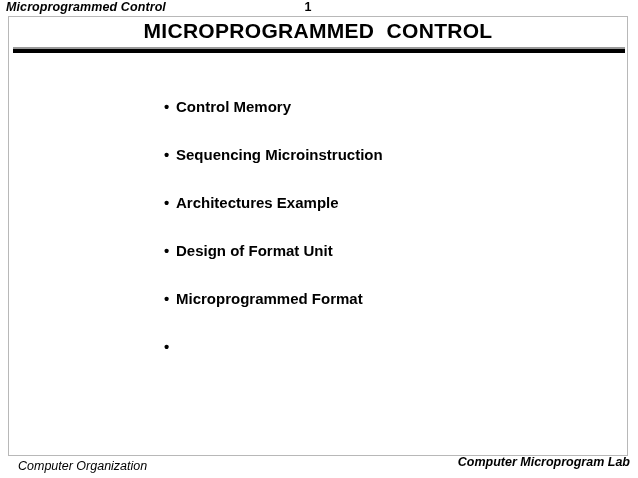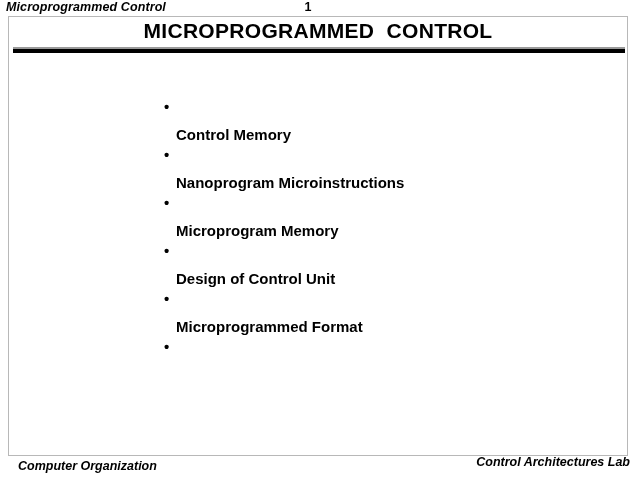--- a/index.html
+++ b/index.html
@@ -123,37 +123,36 @@
     top: 0;
     font-size: 15px;
     font-weight: bold;
     line-height: 19px;
   }
   .bullet-text {
     position: absolute;
     left: 12px;
     top: 0;
     line-height: 19px;
-    margin-top: 28px;
   }
 
   
   .slide-footer {
     position: absolute;
     left: 0;
     top: 459px;
     width: 638px;
     height: 19px;
   }
   .footer-left {
     position: absolute;
     left: 18px;
     top: 0;
     font-size: 12.5px;
-    font-weight: bold;
+    font-weight: normal;
     font-style: italic;
     white-space: nowrap;
   }
   .footer-right {
     position: absolute;
     right: 8px;
     top: -4px;
     font-size: 12.5px;
     font-weight: bold;
     font-style: italic;
@@ -180,41 +179,41 @@
 
   <div class="bullet-list">
 
     <div class="bullet-item">
       <span class="bullet-dot">•</span>
       <span class="bullet-text">Control Memory</span>
     </div>
 
     <div class="bullet-item">
       <span class="bullet-dot">•</span>
-      <span class="bullet-text">Nanoprogram Microinstructions</span>
-    </div>
-
-    <div class="bullet-item">
-      <span class="bullet-dot">•</span>
-      <span class="bullet-text">Microprogram Memory</span>
-    </div>
-
-    <div class="bullet-item">
-      <span class="bullet-dot">•</span>
-      <span class="bullet-text">Design of Control Unit</span>
+      <span class="bullet-text">Sequencing Microinstruction</span>
+    </div>
+
+    <div class="bullet-item">
+      <span class="bullet-dot">•</span>
+      <span class="bullet-text">Architectures Example</span>
+    </div>
+
+    <div class="bullet-item">
+      <span class="bullet-dot">•</span>
+      <span class="bullet-text">Design of Format Unit</span>
     </div>
 
     <div class="bullet-item">
       <span class="bullet-dot">•</span>
       <span class="bullet-text">Microprogrammed Format</span>
     </div>
 
     <div class="bullet-item">
       <span class="bullet-dot">•</span>
     </div>
 
   </div>
 </div>
 
 <div class="slide-footer">
   <div class="footer-left">Computer Organization</div>
-  <div class="footer-right">Control Architectures Lab</div>
+  <div class="footer-right">Computer Microprogram Lab</div>
 </div>
 
 </body></html>

